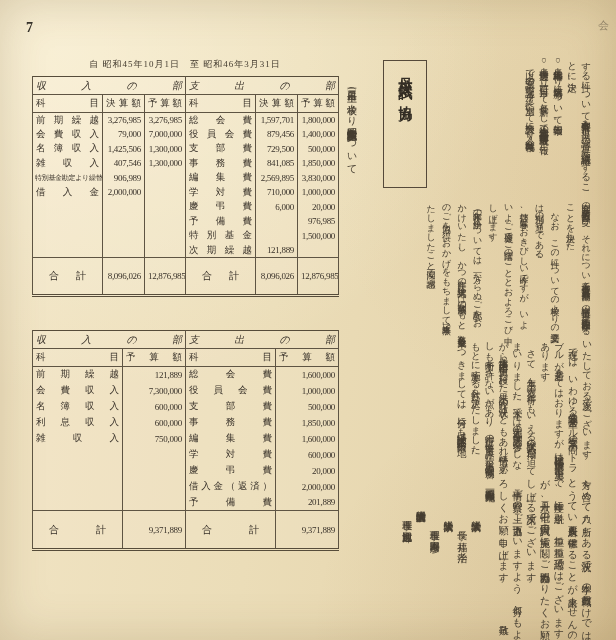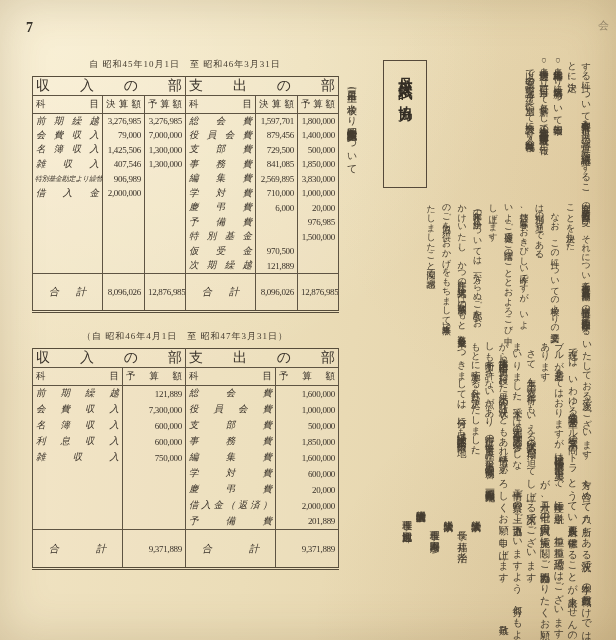--- a/index.html
+++ b/index.html
@@ -19,24 +19,24 @@
   
   .tblock{position:absolute;left:32px;width:306px;text-align:center;}
   .t1{top:58px;} .t2{top:330px;}
   .tbl-title{display:inline-block;font-size:13.5px;font-weight:bold;letter-spacing:4px;
     color:#332e26;border-bottom:2px solid #4c4436;padding:0 10px 2px;margin-bottom:4px;}
   .tbl-period{font-size:9px;letter-spacing:1px;color:#433b2f;margin-bottom:5px;}
   table.fin{border-collapse:collapse;width:306px;table-layout:fixed;margin:0 auto;
     border:1.5px solid #564c3a;background:rgba(255,250,235,.12);}
   table.fin td{border-left:1px solid #5e5443;border-right:1px solid #5e5443;
     padding:0 3px;overflow:hidden;white-space:nowrap;color:#39322a;}
-  td.gh{font-size:14px;border-bottom:1px solid #5e5443;text-align:justify;text-align-last:justify;padding:0 20px;height:17px;}
+  td.gh{font-size:10px;border-bottom:1px solid #5e5443;text-align:justify;text-align-last:justify;padding:0 20px;height:17px;font-style:italic;}
   td.ch{font-size:9.5px;border-bottom:1px solid #5e5443;text-align:justify;text-align-last:justify;padding:0 6px;height:17px;}
   td.chl{padding:0 13px;}
-  td.lbl{font-size:9.5px;text-align:justify;text-align-last:justify;padding:0 7px;font-style:italic;}
+  td.lbl{font-size:9.5px;text-align:justify;text-align-last:justify;padding:0 7px;}
   td.lbl.sm{font-size:7px;letter-spacing:-.3px;padding:0 2px;}
   td.num{font-size:9px;text-align:right;letter-spacing:-.3px;padding:0 2px;}
   td.xs{border-left:3px double #5e5443;}
   tr.brow{height:14.5px;}
   .t2 tr.brow{height:16px;}
   tr.trow td{border-top:1px solid #5e5443;border-bottom:3px double #564c3a;height:20px;}
   tr.trow td.lbl{padding:8px 16px;font-size:10px;}
   .t2 tr.trow td{height:21px;}
   .note{font-size:9px;letter-spacing:.3px;text-align:left;color:#3f382d;margin-top:8px;padding-left:4px;}
 
@@ -153,46 +153,37 @@
             <td class="num"></td>
             <td class="num"></td>
         <td class="lbl xs">特別基金</td>
         <td class="num"></td>
         <td class="num">1,500,000</td>
       </tr>
       <tr class="brow">
         <td class="lbl"></td>
             <td class="num"></td>
             <td class="num"></td>
-        <td class="lbl xs">仮受金</td>
-        <td class="num">970,500</td>
-        <td class="num"></td>
-      </tr>
-      <tr class="brow">
-        <td class="lbl"></td>
-            <td class="num"></td>
-            <td class="num"></td>
         <td class="lbl xs">次期繰越</td>
         <td class="num">121,889</td>
         <td class="num"></td>
       </tr>
       <tr class="trow">
         <td class="lbl">合　計</td>
         <td class="num">8,096,026</td>
         <td class="num">12,876,985</td>
         <td class="lbl xs">合　計</td>
         <td class="num">8,096,026</td>
         <td class="num">12,876,985</td>
       </tr>
     </tbody>
       </table>
   </section>
 
   <section class="tblock t2">
-    <div class="tbl-period">（自 昭和46年4月1日　至 昭和47年3月31日）</div>
     <table class="fin">
       <colgroup>
           <col style="width:90px">
           <col style="width:63px">
           <col style="width:90px">
           <col style="width:63px">
         </colgroup>
       <tbody>
           <tr>
         <td class="gh" colspan="2">収　入　の　部</td>

